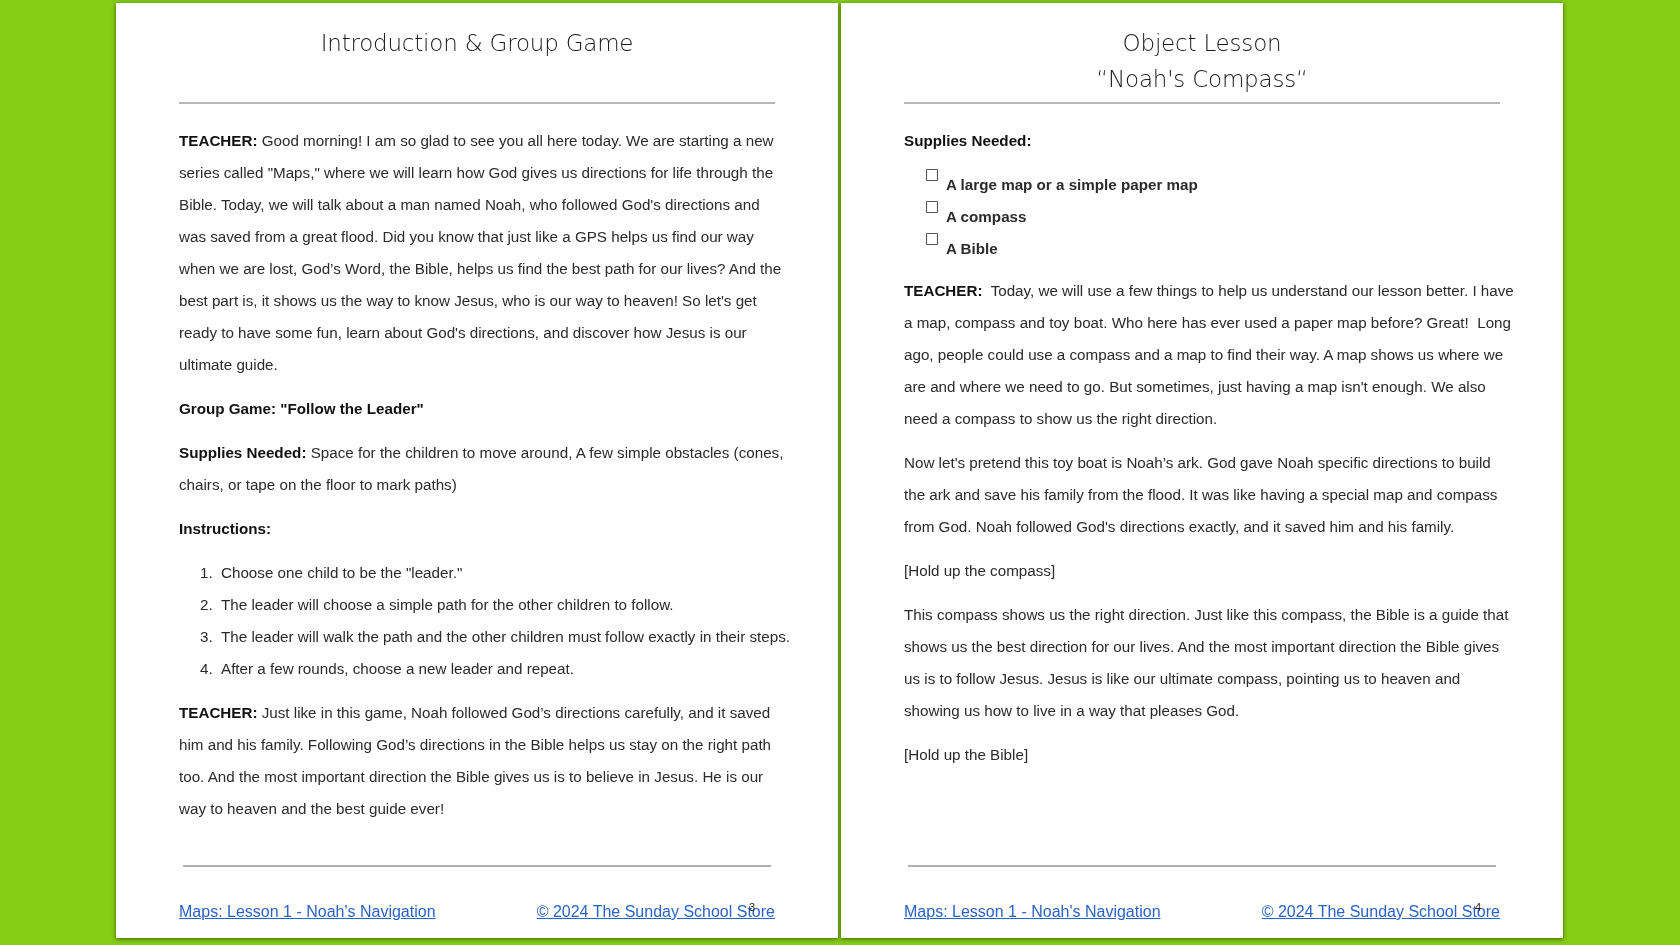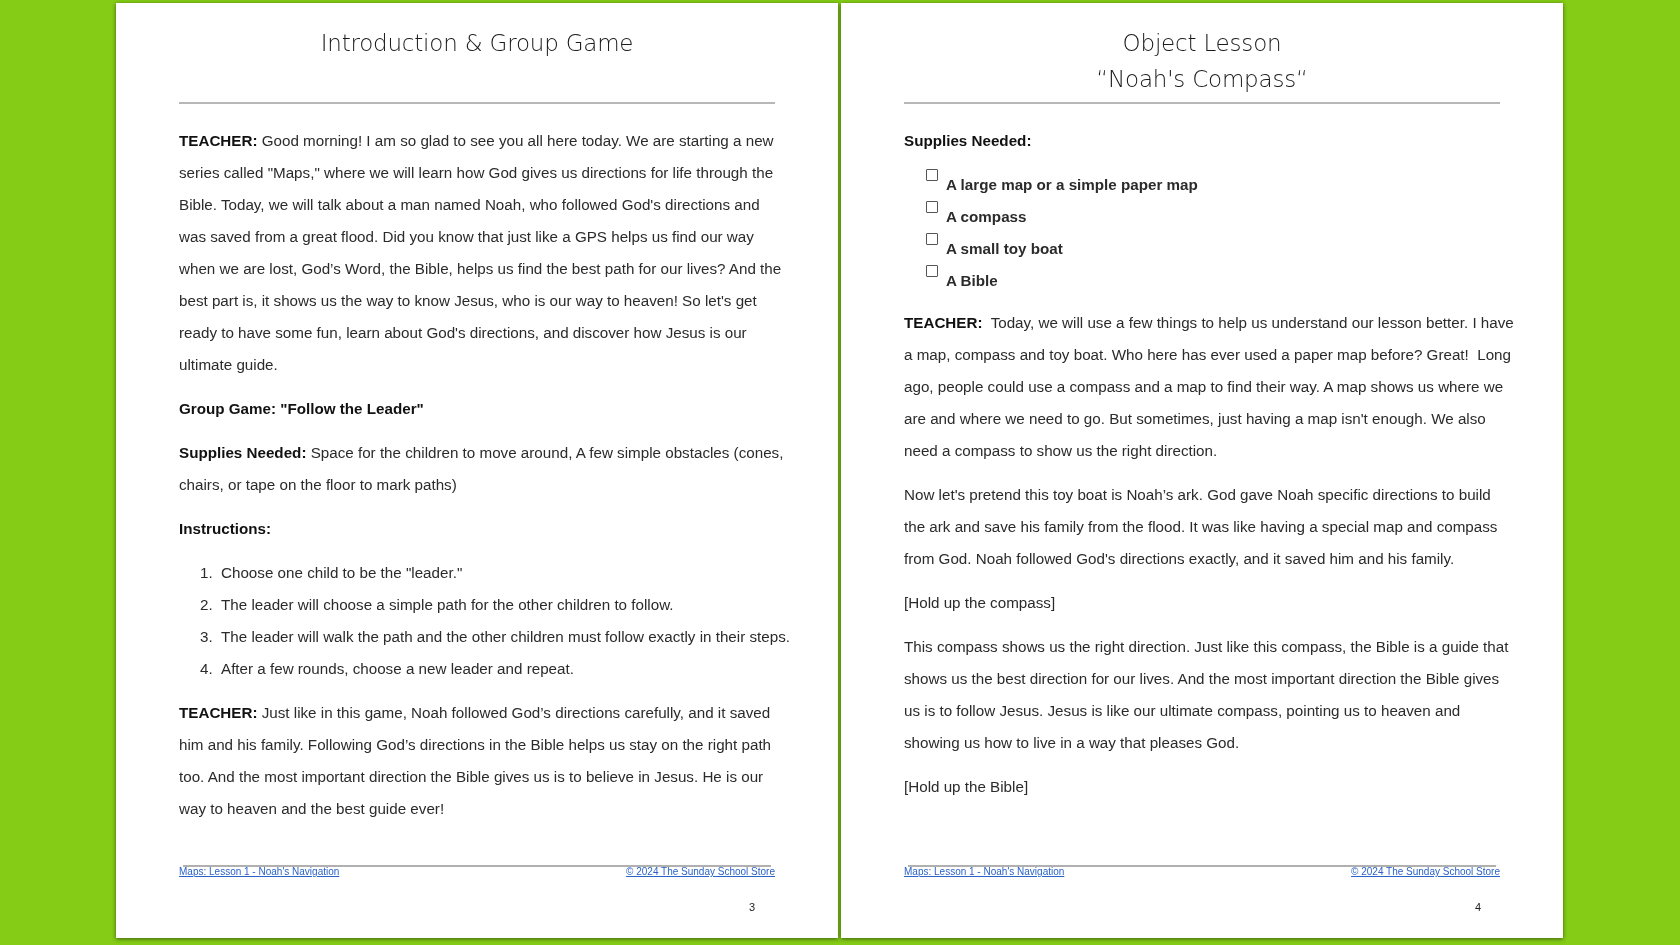--- a/index.html
+++ b/index.html
@@ -115,22 +115,22 @@
 
     .footer-rule {
       position: absolute;
       left: 67px;
       right: 67px;
       top: 862px;
       border-top: 2px solid #b0b0b0;
     }
     .footer-left, .footer-right {
       position: absolute;
-      top: 863px;
-      font-size: 10px;
+      top: 900px;
+      font-size: 16px;
       color: #2a63c8;
       text-decoration: underline;
       white-space: nowrap;
       cursor: pointer;
     }
     .footer-left { left: 63px; }
     .footer-right { right: 63px; }
     .page-number {
       position: absolute;
       top: 898px;
@@ -203,24 +203,20 @@
         <li class="check-item">
           <span class="checkbox"></span>
           <span>A large map or a simple paper map</span>
         </li>
         <li class="check-item">
           <span class="checkbox"></span>
           <span>A compass</span>
         </li>
         <li class="check-item">
           <span class="checkbox"></span>
-          <span>A small toy boat</span>
-        </li>
-        <li class="check-item">
-          <span class="checkbox"></span>
           <span>A Bible</span>
         </li>
       </ul>
 
       <p class="para"><b>TEACHER:</b><span style="white-space: pre-wrap;">  Today, we will use a few things to help us understand our lesson better. I have a map, compass and toy boat. Who here has ever used a paper map before? Great!  Long ago, people could use a compass and a map to find their way. A map shows us where we are and where we need to go. But sometimes, just having a map isn't enough. We also need a compass to show us the right direction.</span></p>
 
       <p class="para">Now let's pretend this toy boat is Noah’s ark. God gave Noah specific directions to build the ark and save his family from the flood. It was like having a special map and compass from God. Noah followed God's directions exactly, and it saved him and his family.</p>
 
       <p class="para">[Hold up the compass]</p>
 

